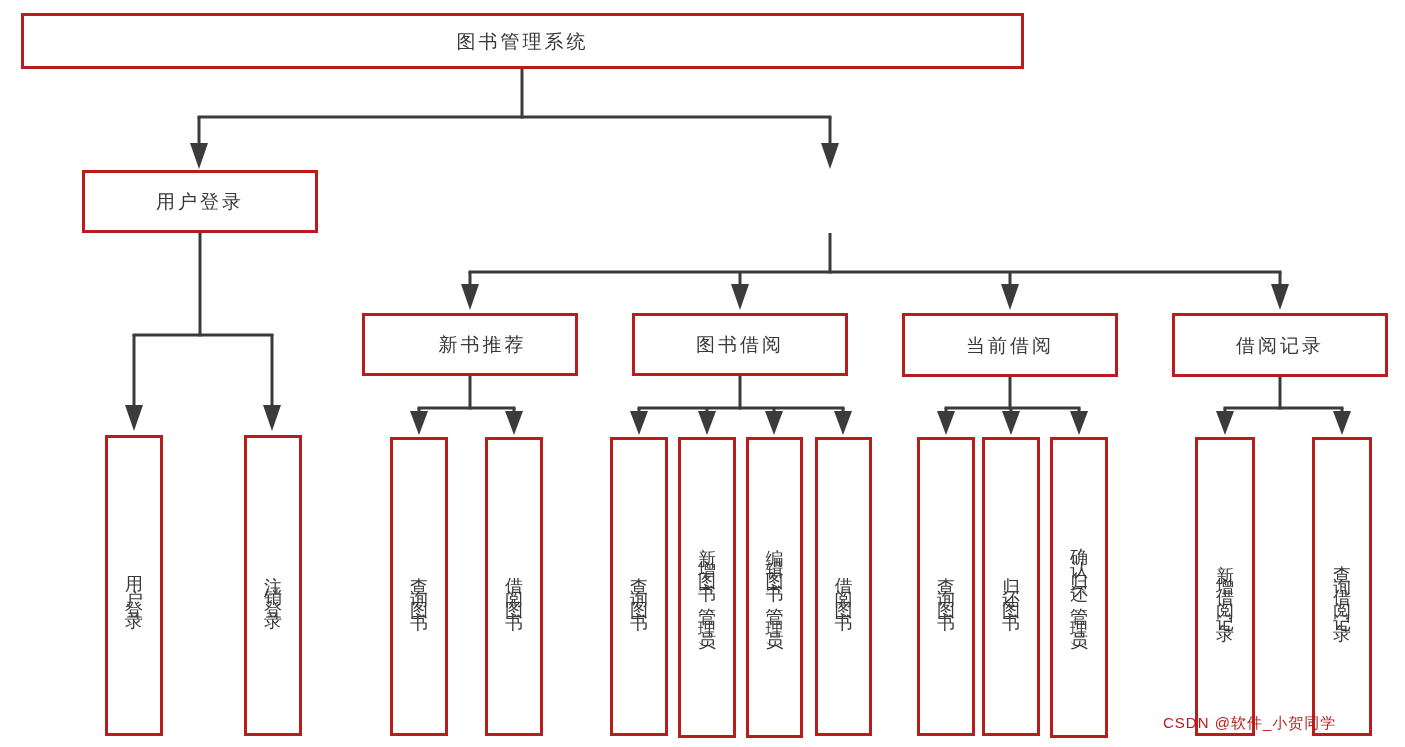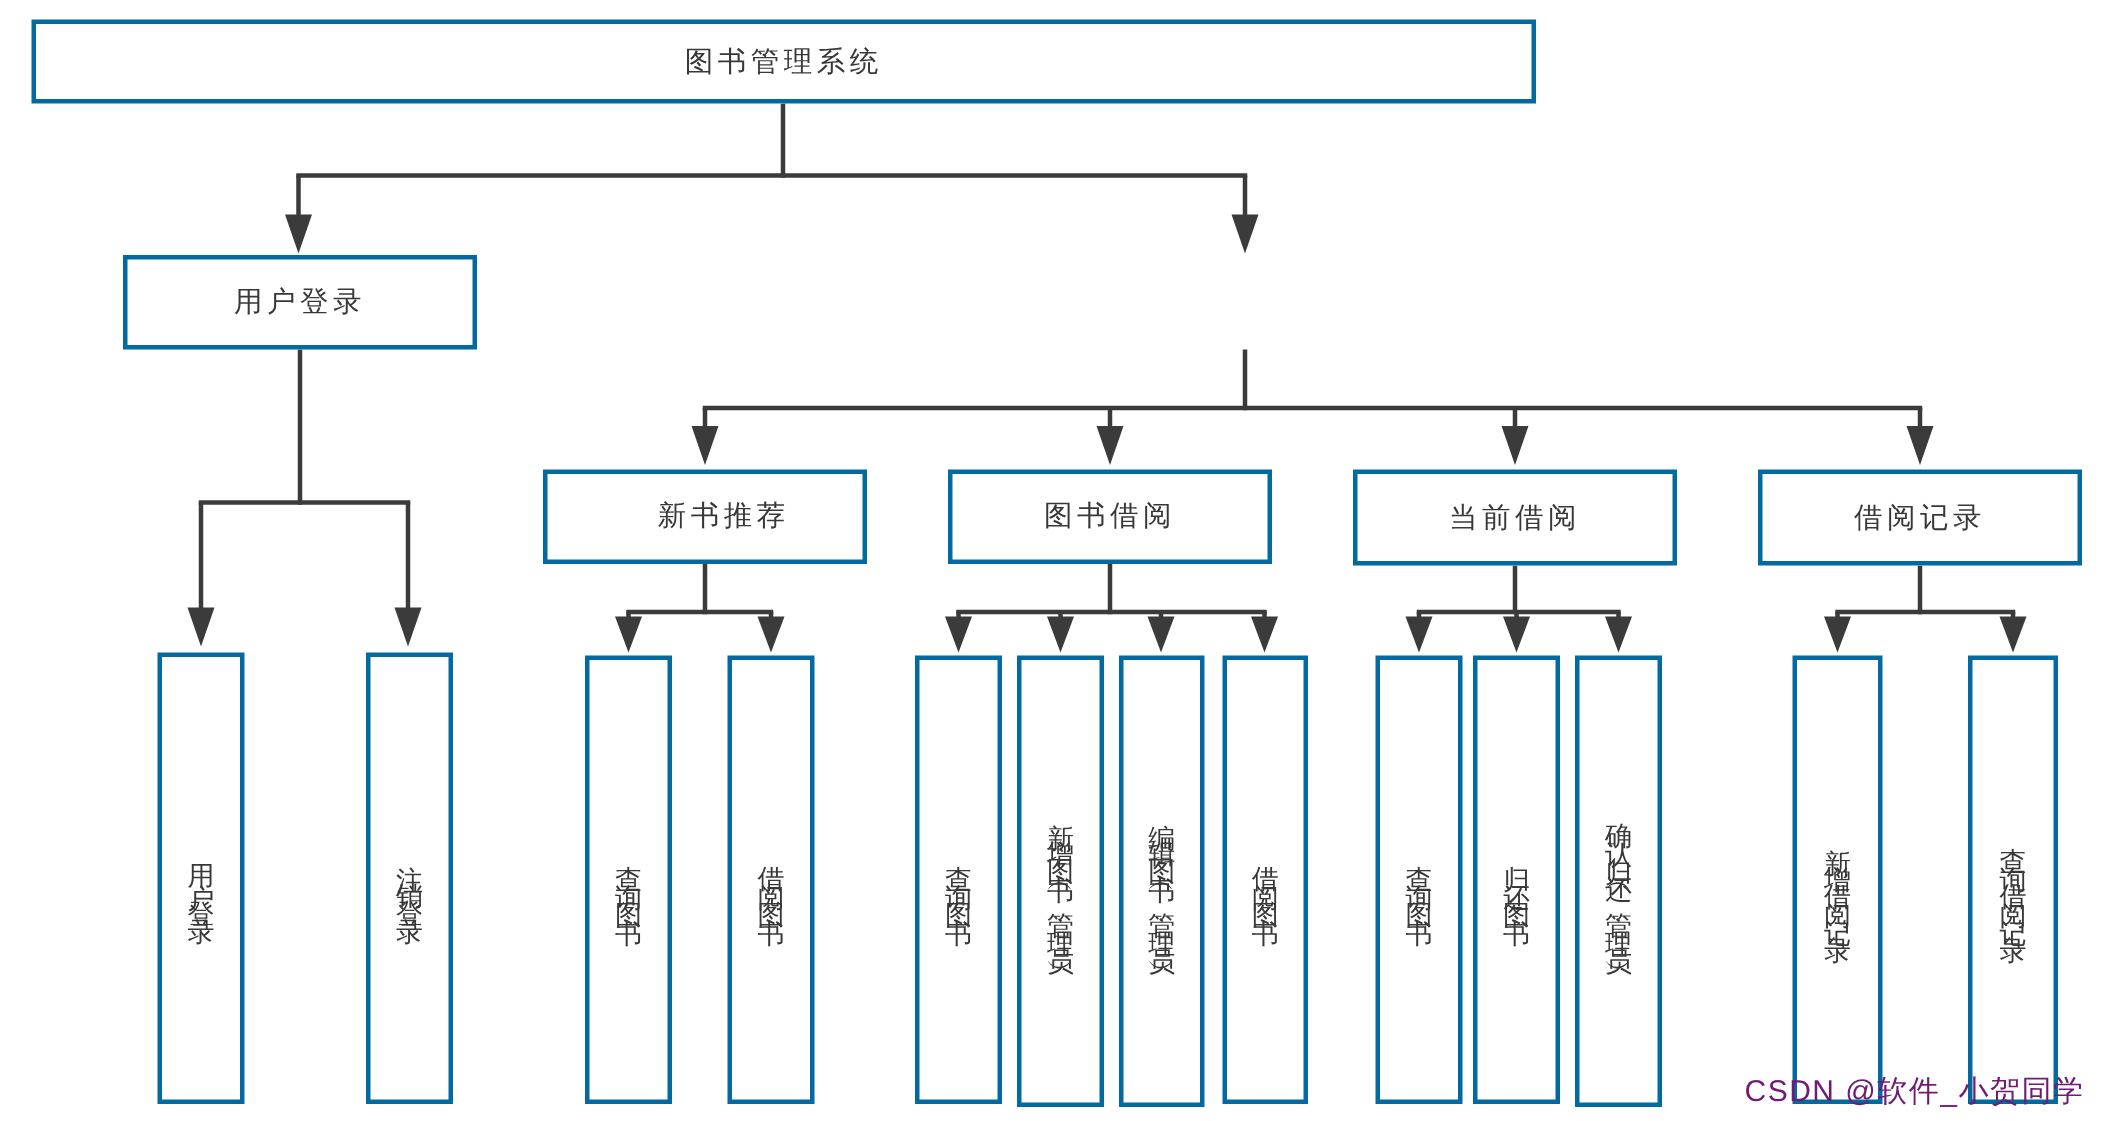--- a/index.html
+++ b/index.html
@@ -2,33 +2,33 @@
 <html><head>
 <meta charset="utf-8">
 <style>
   html,body{margin:0;padding:0;background:#ffffff;}
   .canvas{
     position:relative;width:1405px;height:747px;background:#ffffff;overflow:hidden;
     font-family:"Liberation Sans","DejaVu Sans",sans-serif;
   }
   svg.connectors{position:absolute;left:0;top:0;width:1405px;height:747px;}
   .node{
-    position:absolute;box-sizing:border-box;border:3px solid #0369a1;background:#ffffff;
+    position:absolute;box-sizing:border-box;border:3px solid #b91c1c;background:#ffffff;
     display:flex;align-items:center;justify-content:center;
   }
   .node .lbl{
     font-size:19px;color:#383838;letter-spacing:3px;line-height:1;white-space:nowrap;
   }
   .leaf .lbl{
     writing-mode:vertical-rl;text-orientation:mixed;
     font-size:18px;color:#383838;letter-spacing:12px;line-height:1;
   }
   .watermark{
-    position:absolute;left:1163px;top:714px;font-size:20px;letter-spacing:1px;
-    color:#701a75;white-space:nowrap;z-index:5;
+    position:absolute;left:1163px;top:714px;font-size:15px;letter-spacing:1px;
+    color:#b91c1c;white-space:nowrap;z-index:5;
   }
   line{stroke:#3b3b3b;stroke-width:3;}
   polygon{fill:#3b3b3b;stroke:none;}
 </style>
 </head>
 <body>
 
 <div class="canvas">
 
   <svg class="connectors" viewBox="0 0 1405 747">

